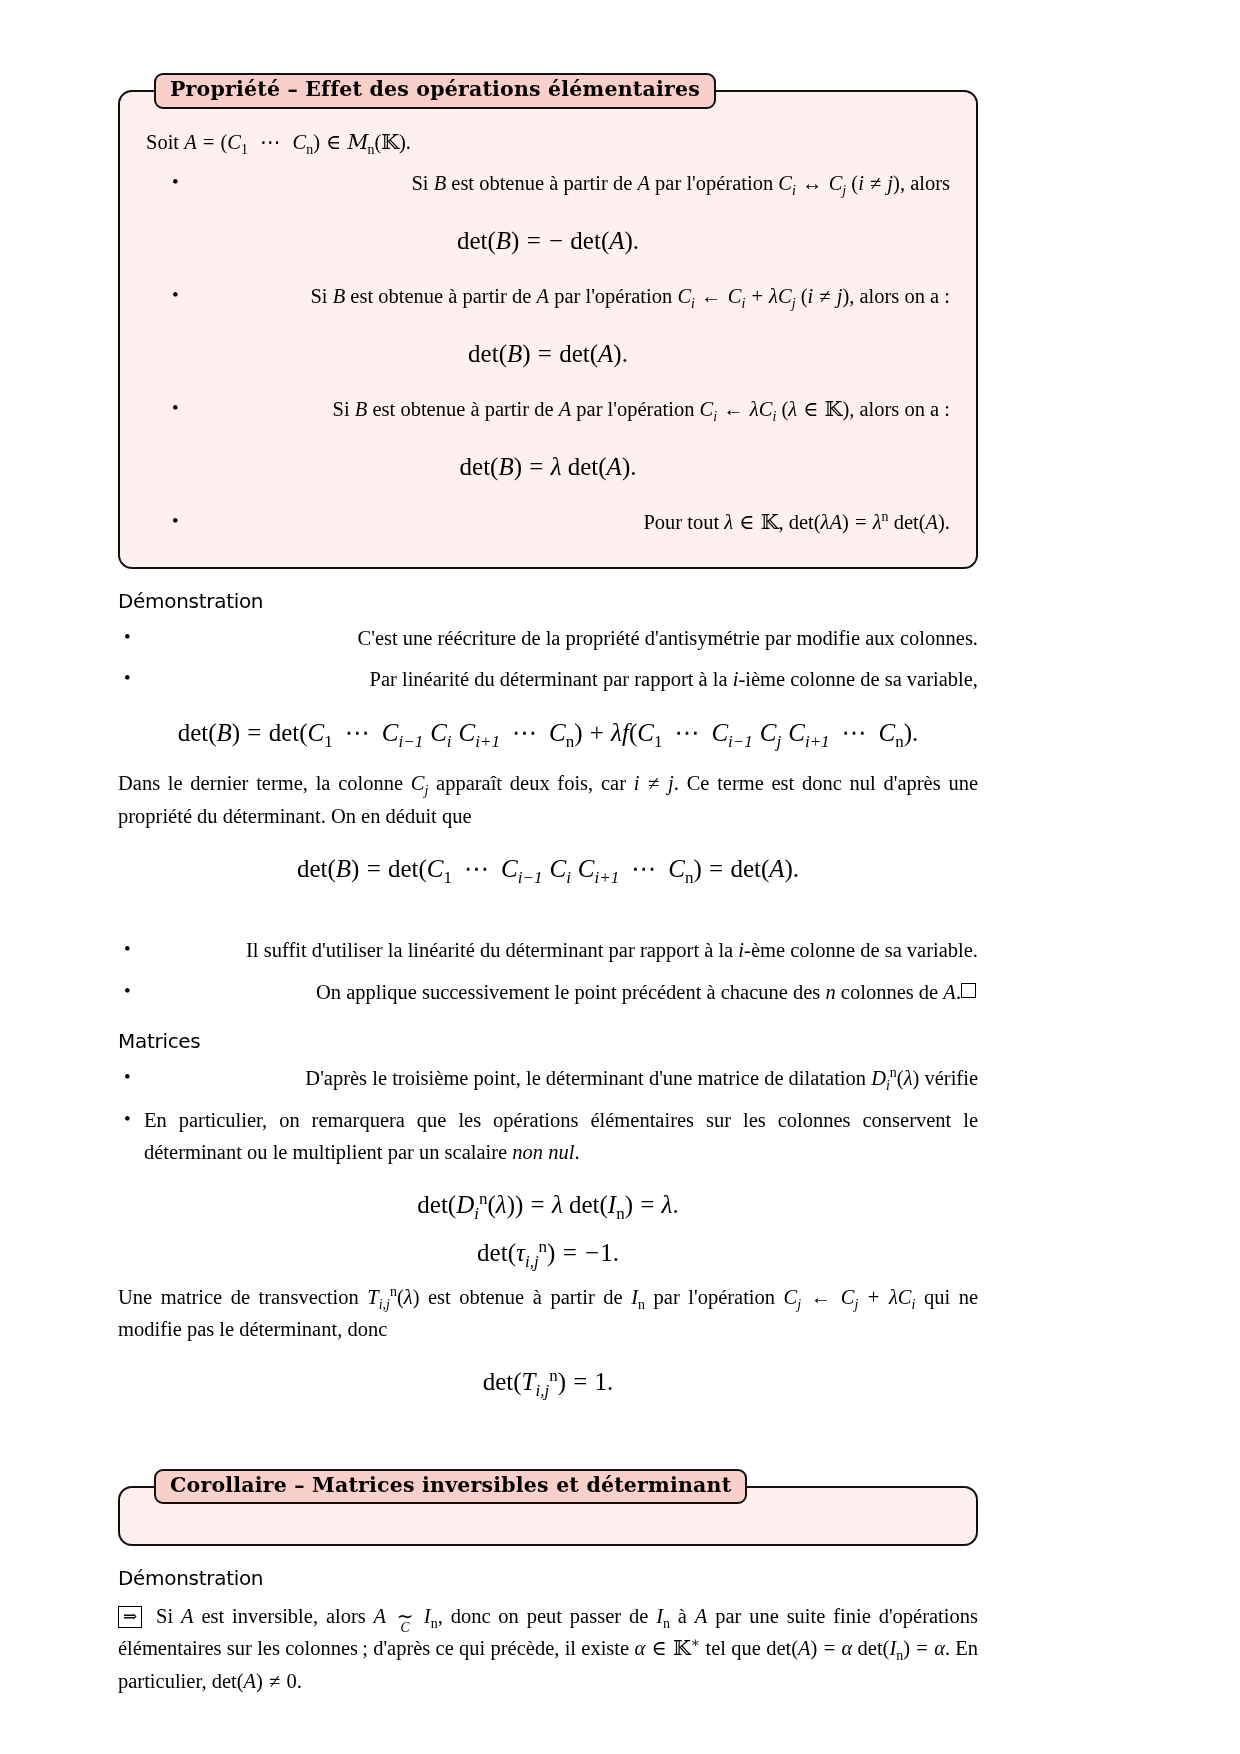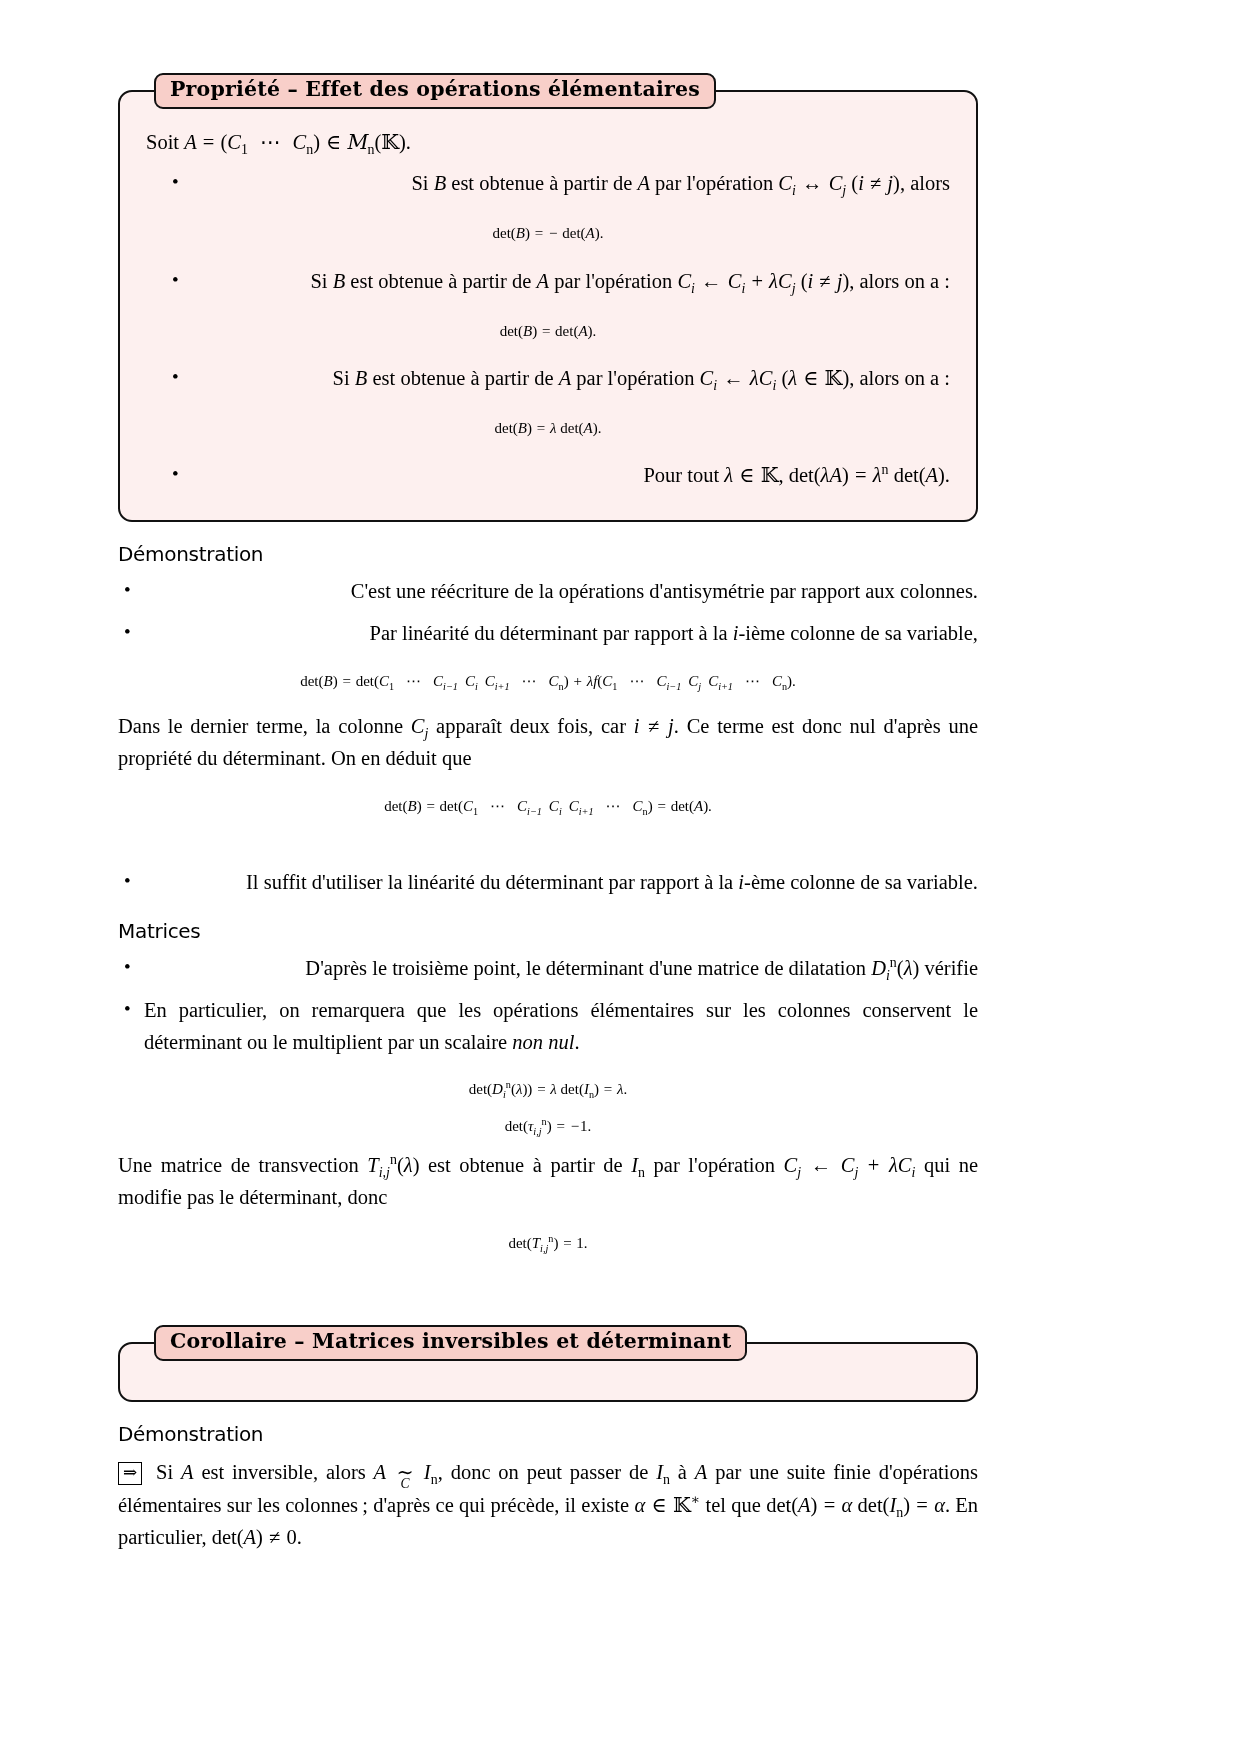--- a/index.html
+++ b/index.html
@@ -86,21 +86,21 @@
     position: absolute;
     left: 6px;
     top: -1px;
     font-size: 19px;
   }
   .bullet.indent { padding-left: 46px; }
   .bullet.indent::before { left: 26px; }
 
   .display {
     text-align: center;
-    font-size: 15px;
+    font-size: 25px;
     margin: 22px 0 20px 0;
   }
   .display.tight { margin: 18px 0 14px 0; }
 
   .sectionhead {
     font-family: "DejaVu Sans", "Liberation Sans", sans-serif;
     font-size: 20px;
     letter-spacing: -0.3px;
     margin: 20px 0 2px 0;
     font-weight: normal;
@@ -211,21 +211,21 @@
       <div class="bullet indent">
         Pour tout <i class="v">λ</i> <span class="op">∈</span> <span class="bb">𝕂</span>, <span class="up">det</span>(<i class="v">λA</i>) <span class="op">=</span> <i class="v">λ</i><sup class="n">n</sup> <span class="up">det</span>(<i class="v">A</i>).
       </div>
 
     </div>
   </div>
 
   <div class="sectionhead">Démonstration</div>
 
   <div class="bullet">
-    C'est une réécriture de la opérations d'antisymétrie par rapport aux colonnes.
+    C'est une réécriture de la propriété d'antisymétrie par modifie aux colonnes.
   </div>
   <div class="bullet">
     Par linéarité du déterminant par rapport à la <i class="v">i</i>-ième colonne de sa variable,
   </div>
 
   <div class="display">
     <span class="up">det</span>(<i class="v">B</i>) <span class="op">=</span> <span class="up">det</span>(<i class="v">C</i><sub class="n">1</sub><span class="spw"></span>⋯<span class="spw"></span><i class="v">C</i><sub>i−1</sub><span class="sp"></span><i class="v">C</i><sub>i</sub><span class="sp"></span><i class="v">C</i><sub>i+1</sub><span class="spw"></span>⋯<span class="spw"></span><i class="v">C</i><sub class="n">n</sub>) <span class="op">+</span> <i class="v">λf</i>(<i class="v">C</i><sub class="n">1</sub><span class="spw"></span>⋯<span class="spw"></span><i class="v">C</i><sub>i−1</sub><span class="sp"></span><i class="v">C</i><sub>j</sub><span class="sp"></span><i class="v">C</i><sub>i+1</sub><span class="spw"></span>⋯<span class="spw"></span><i class="v">C</i><sub class="n">n</sub>).
   </div>
 
   <div class="para">
@@ -233,20 +233,24 @@
   </div>
 
   <div class="display">
     <span class="up">det</span>(<i class="v">B</i>) <span class="op">=</span> <span class="up">det</span>(<i class="v">C</i><sub class="n">1</sub><span class="spw"></span>⋯<span class="spw"></span><i class="v">C</i><sub>i−1</sub><span class="sp"></span><i class="v">C</i><sub>i</sub><span class="sp"></span><i class="v">C</i><sub>i+1</sub><span class="spw"></span>⋯<span class="spw"></span><i class="v">C</i><sub class="n">n</sub>) <span class="op">=</span> <span class="up">det</span>(<i class="v">A</i>).
   </div>
 
   <div class="gap-md"></div>
 
   <div class="bullet">
     Il suffit d'utiliser la linéarité du déterminant par rapport à la <i class="v">i</i>-ème colonne de sa variable.
+  </div>
+  <div class="bullet">
+    On applique successivement le point précédent à chacune des <i class="v">n</i> colonnes de <i class="v">A</i>.
+    <span class="qed"></span>
   </div>
 
   <div class="sectionhead">Matrices</div>
 
   <div class="bullet">
     D'après le troisième point, le déterminant d'une matrice de dilatation <i class="v">D</i><sub>i</sub><sup class="n">n</sup>(<i class="v">λ</i>) vérifie
   </div>
   <div class="bullet justify">
     En particulier, on remarquera que les opérations élémentaires sur les colonnes conservent le déterminant ou le multiplient par un scalaire <i class="v">non nul</i>.
   </div>

